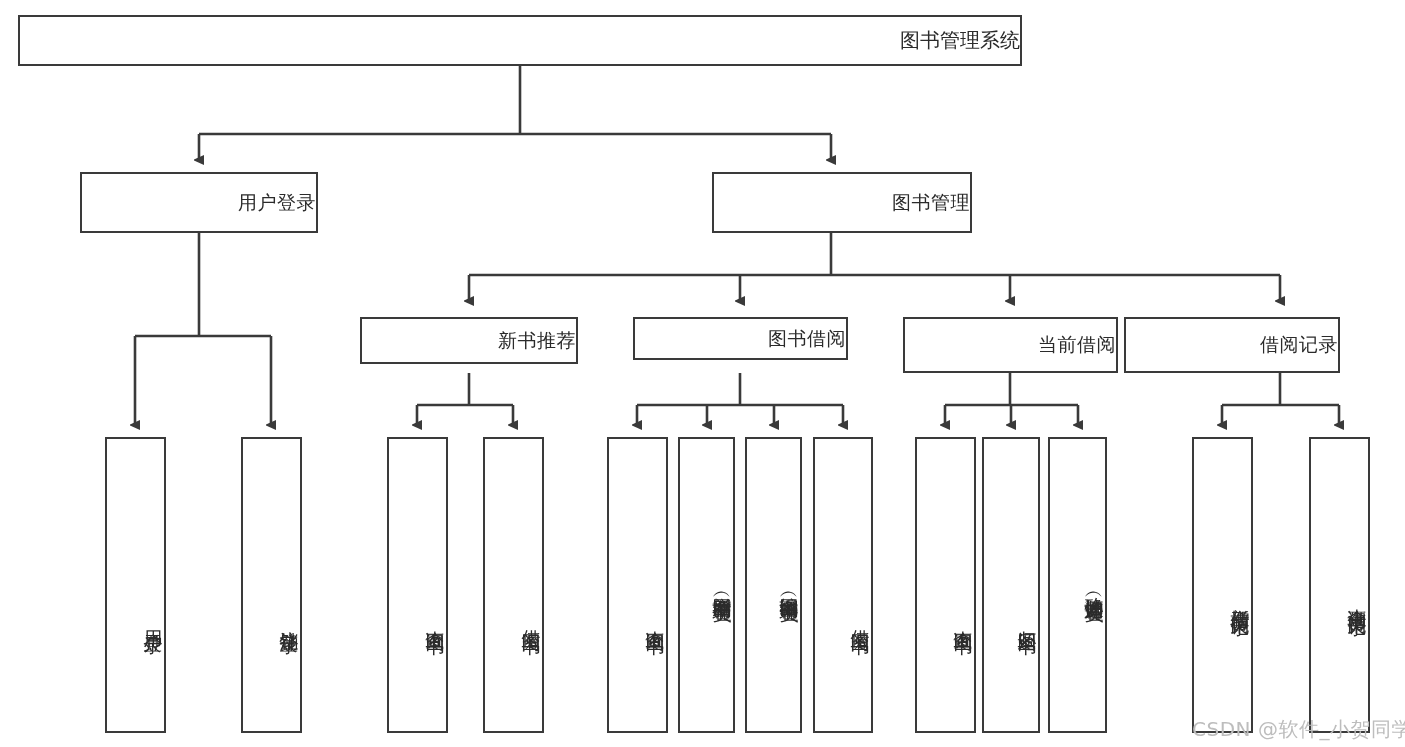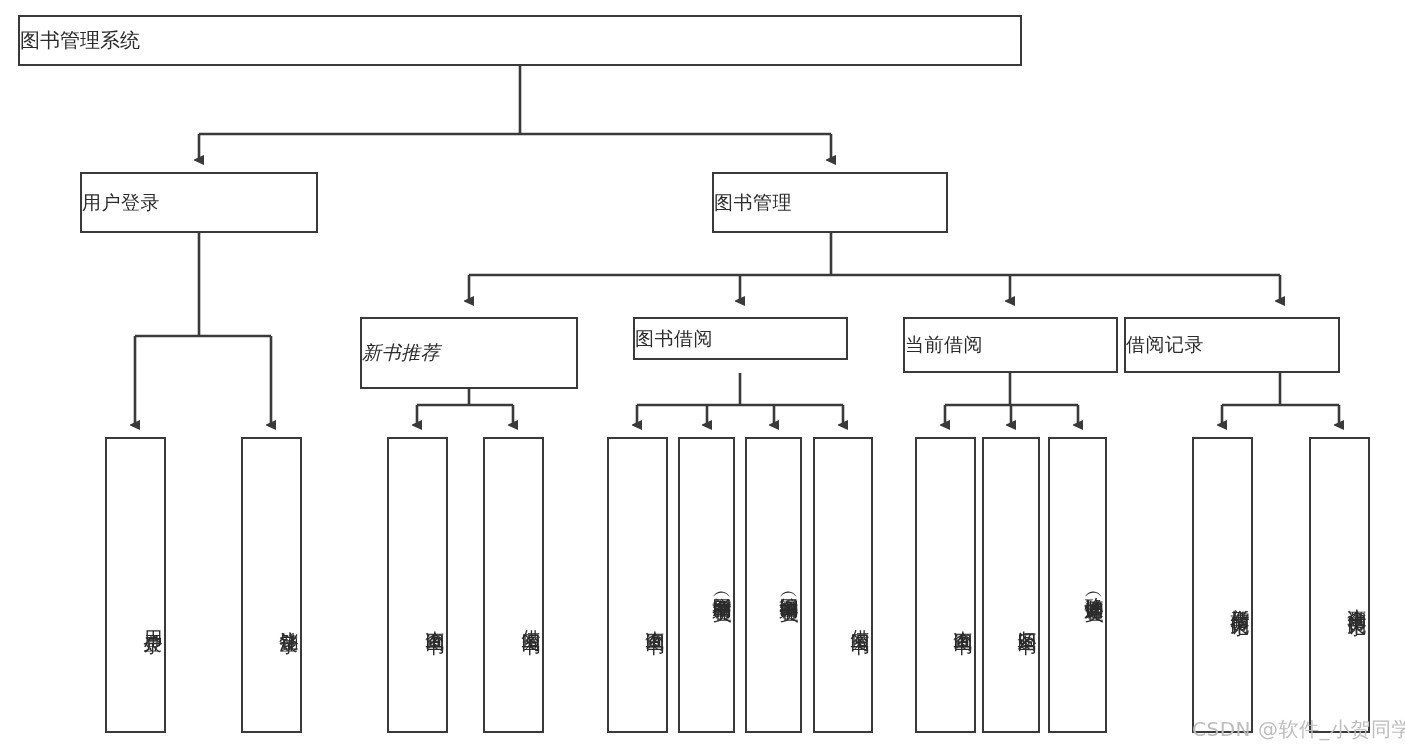--- a/index.html
+++ b/index.html
@@ -25,21 +25,21 @@
     height: 747px;
   }
   .node {
     position: absolute;
     box-sizing: border-box;
     border: 2px solid #3a3a3a;
     background: #ffffff;
     color: #2b2b2b;
     display: flex;
     align-items: center;
-    justify-content: flex-start;
+    justify-content: flex-end;
     text-align: center;
     line-height: 1.12;
   }
   .node.h {
     font-size: 19px;
     letter-spacing: 0.5px;
   }
   .node.root {
     font-size: 20px;
   }
@@ -119,25 +119,25 @@
     </g>
   </svg>
 
   <div class="node root" style="left:18px; top:15px; width:1004px; height:51px;">
     <span>图书管理系统</span>
   </div>
 
   <div class="node h" style="left:80px; top:172px; width:238px; height:61px;">
     <span>用户登录</span>
   </div>
-  <div class="node h" style="left:712px; top:172px; width:236px; height:61px;">
+  <div class="node h" style="left:712px; top:172px; width:260px; height:61px;">
     <span>图书管理</span>
   </div>
 
-  <div class="node h" style="left:360px; top:317px; width:218px; height:72px;font-style:italic;">
+  <div class="node h" style="left:360px; top:317px; width:218px; height:47px;">
     <span>新书推荐</span>
   </div>
   <div class="node h" style="left:633px; top:317px; width:215px; height:43px;">
     <span>图书借阅</span>
   </div>
   <div class="node h" style="left:903px; top:317px; width:215px; height:56px;">
     <span>当前借阅</span>
   </div>
   <div class="node h" style="left:1124px; top:317px; width:216px; height:56px;">
     <span>借阅记录</span>

